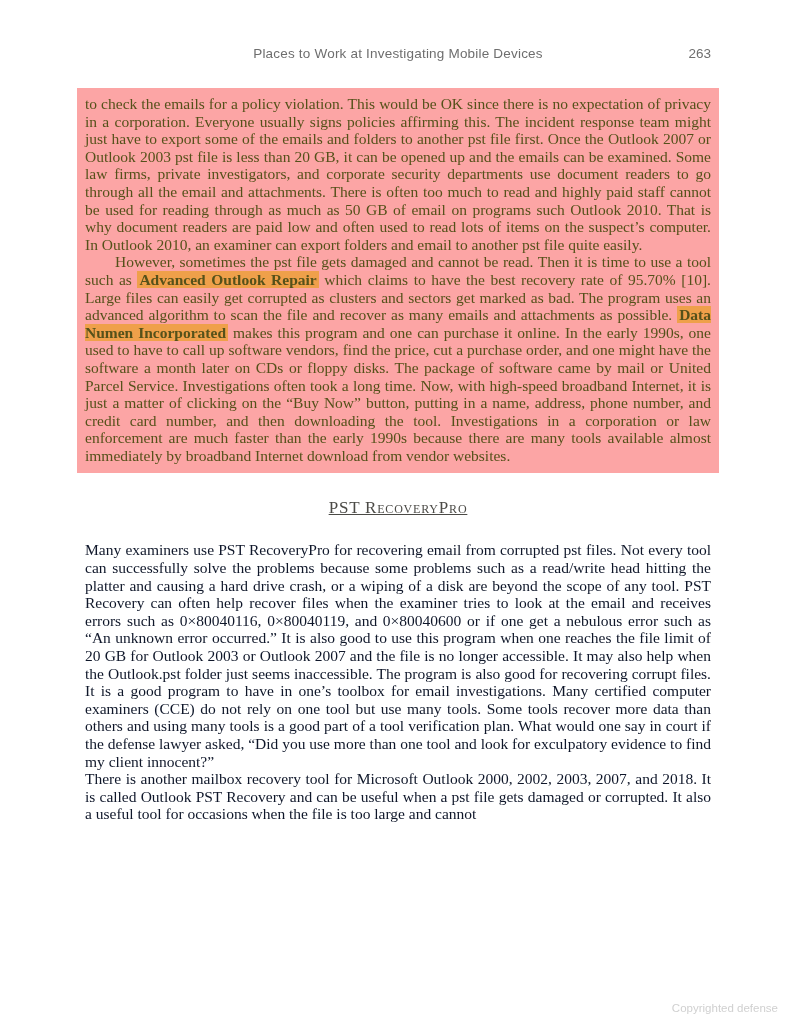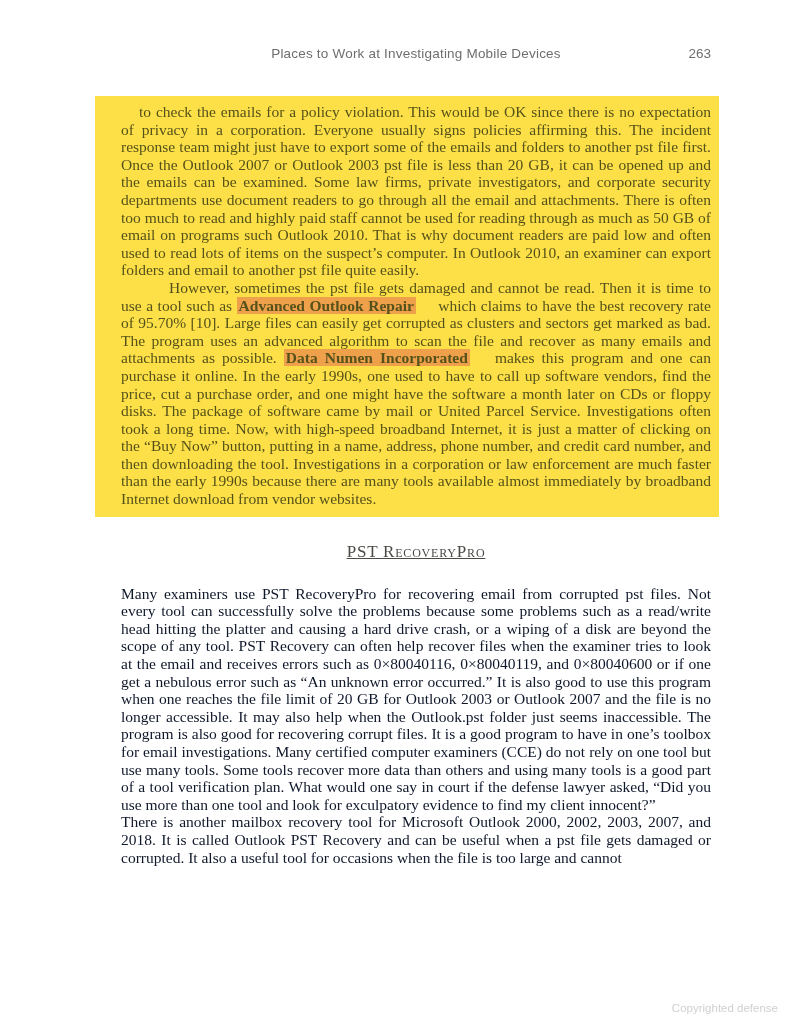--- a/index.html
+++ b/index.html
@@ -1,15 +1,15 @@
 <!DOCTYPE html>
 <html><head>
 <meta charset="utf-8">
 <style>
-  * { box-sizing: border-box; padding-left: 18px; }
+  * { box-sizing: border-box; }
   html, body { margin: 0; padding: 0; }
   body {
     width: 791px; height: 1024px;
     background: #ffffff;
     font-family: "Liberation Serif", serif;
   }
   .page {
     position: relative;
     width: 791px; height: 1024px;
     background: #ffffff;
@@ -43,22 +43,22 @@
   .para {
     margin: 0;
     font-size: 15.5px;
     line-height: 17.6px;
     text-align: justify;
     color: #0f172a;
   }
   .para.indent { text-indent: 30px; }
   
   .highlight-block {
-    background: #fde047;
-    margin: 8px -8px;
+    background: #fca5a5;
+    margin: 0 -8px;
     padding: 7px 8px 9px 8px;
   }
   .highlight-block .para { color: #55511a; }
   .orange-mark {
     background: #efa04a;
     padding: 0 2px;
     font-weight: bold;
   }
   
   .section-heading {

